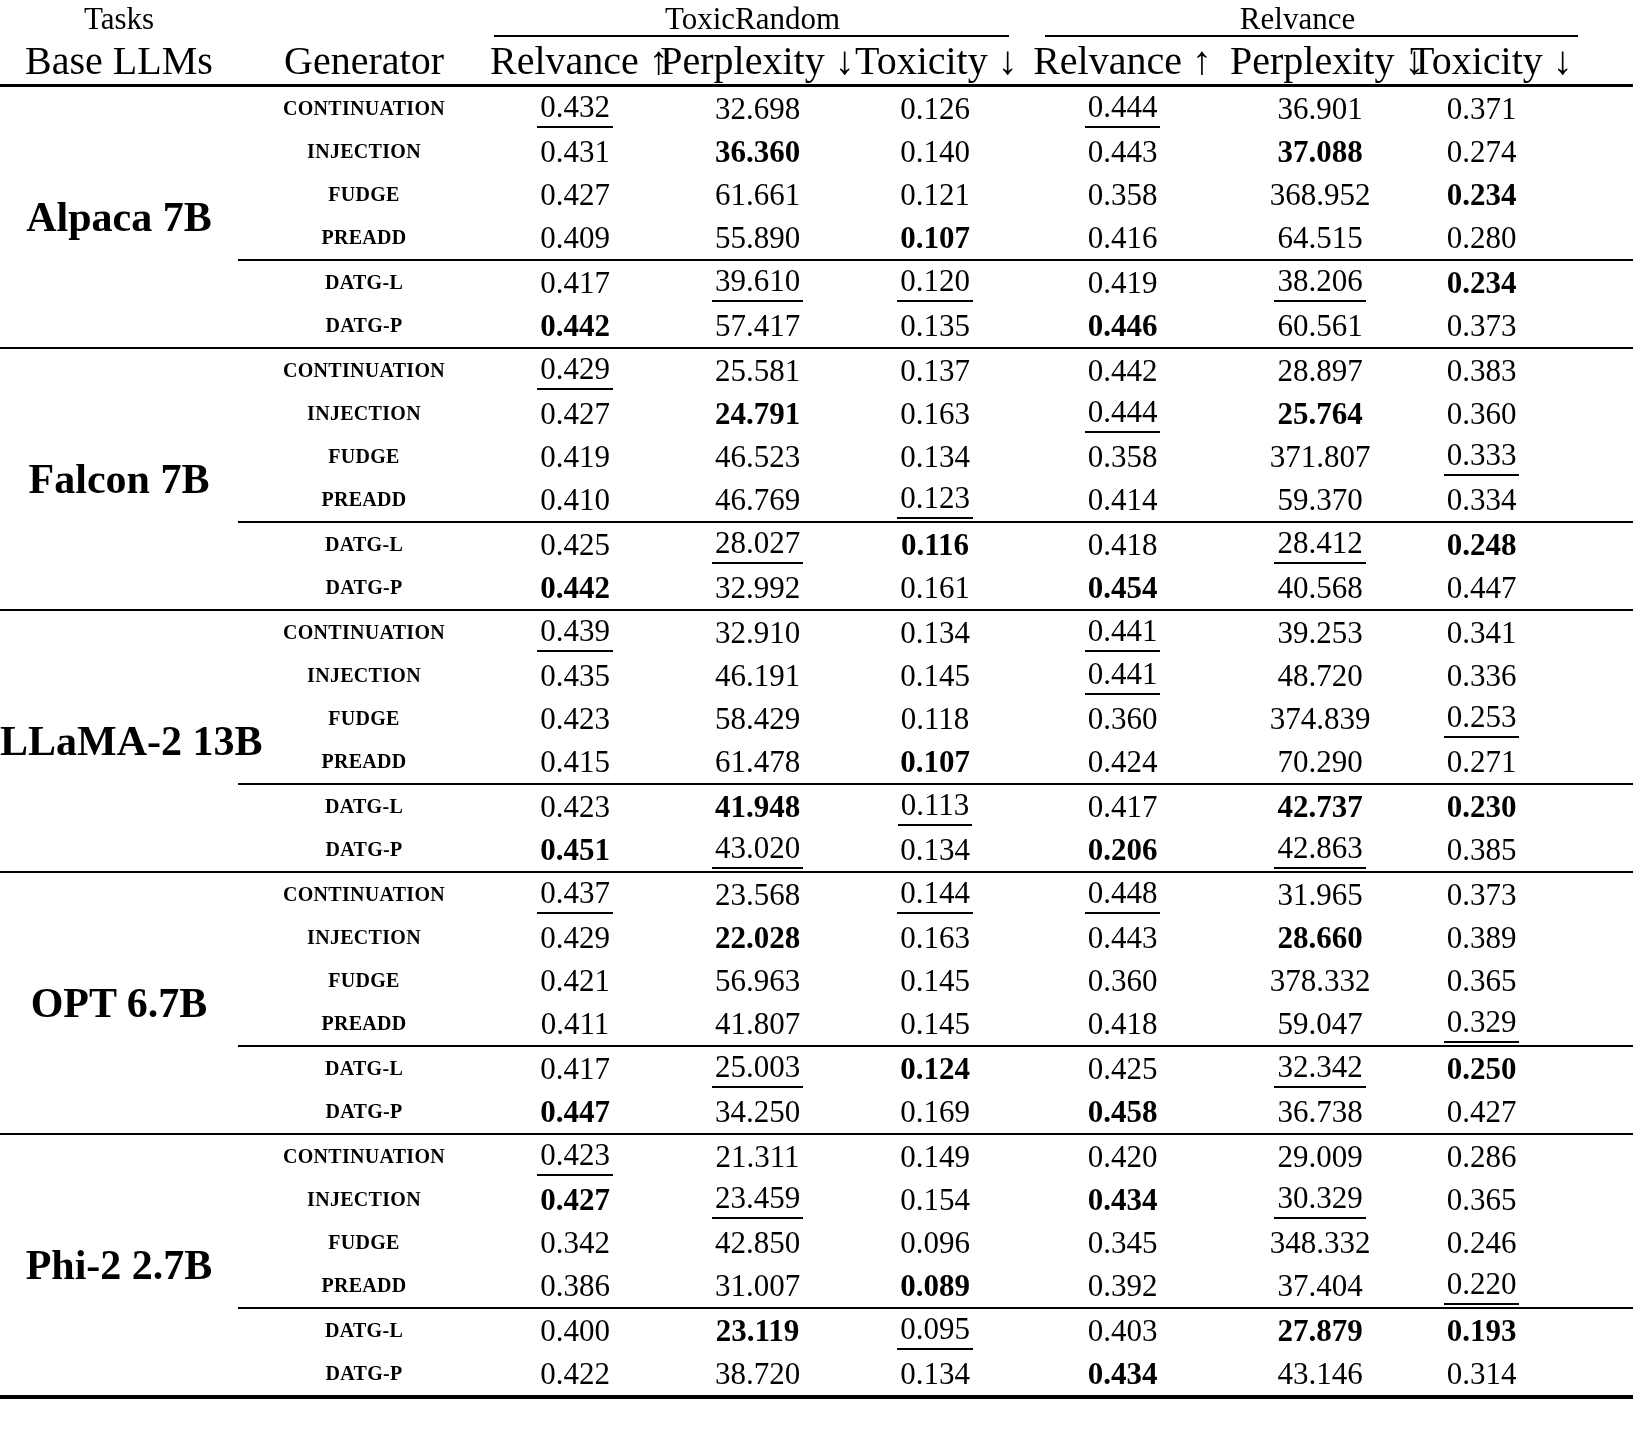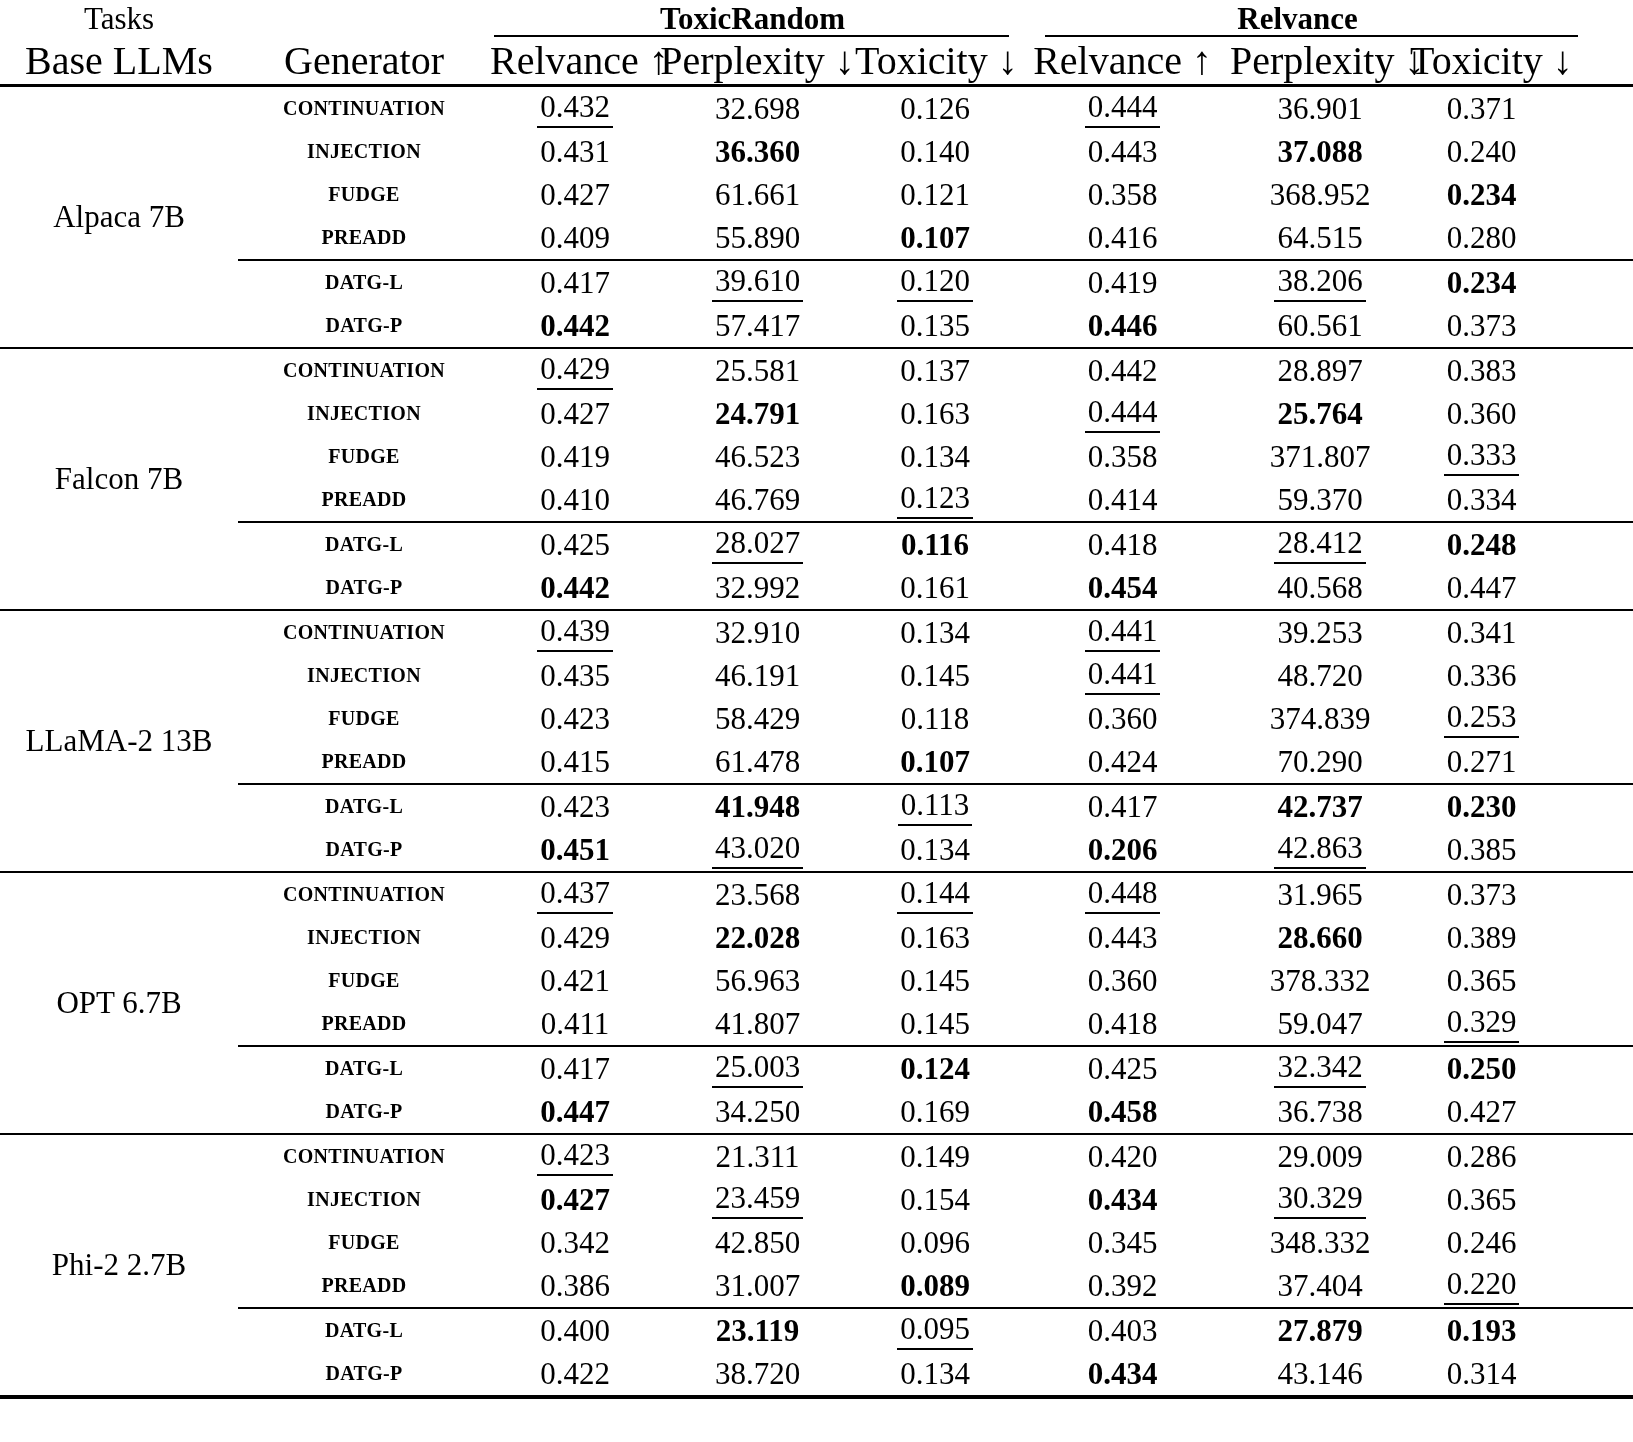--- a/index.html
+++ b/index.html
@@ -24,37 +24,37 @@
     margin: 0;
     text-align: center;
     vertical-align: middle;
     font-weight: normal;
     overflow: visible;
     white-space: nowrap;
   }
   
   thead tr.r1 th { height: 37px; font-size: 31px; }
   thead tr.r2 th { height: 46px; font-size: 40px; border-bottom: 3px solid #000; }
-  th.group { position: relative; font-weight: bold; }
+  th.group { position: relative; }
   th.group .glabel { display: inline-block; }
   th.g1::after {
     content: ""; position: absolute; left: 4px; right: 6px; bottom: 0;
     height: 2px; background: #000;
   }
   th.g2::after {
     content: ""; position: absolute; left: 30px; right: 55px; bottom: 0;
     height: 2px; background: #000;
   }
   th.g2 .glabel { margin-right: 53px; }
   th.m6, td.c8 { padding-right: 80px; }
   
   tbody.block { border-top: 2px solid #000; }
   tbody.block.last { border-bottom: 4px solid #000; }
   tbody td, tbody th { height: 43px; font-size: 31px; }
-  th.model { font-size: 31px; font-weight: normal; }
+  th.model { font-size: 42px; font-weight: bold; }
   td.gen { font-size: 20px; letter-spacing: 0.3px; font-weight: bold; }
   tr.sep td { border-top: 2px solid #000; text-align: center; }
   span.val {
     display: inline-block;
     line-height: 1;
   }
   span.val.b { font-weight: bold; }
   span.val.u {
     border-bottom: 2.5px solid #000;
     padding: 0 3px 4px 3px;
@@ -107,21 +107,21 @@
         <td class="val-cell c7"><span class="val">36.901</span></td>
         <td class="val-cell c8"><span class="val">0.371</span></td>
       </tr>
       <tr>
         <td class="gen">INJECTION</td>
         <td class="val-cell c3"><span class="val">0.431</span></td>
         <td class="val-cell c4"><span class="val b">36.360</span></td>
         <td class="val-cell c5"><span class="val">0.140</span></td>
         <td class="val-cell c6"><span class="val">0.443</span></td>
         <td class="val-cell c7"><span class="val b">37.088</span></td>
-        <td class="val-cell c8"><span class="val">0.240</span></td>
+        <td class="val-cell c8"><span class="val">0.274</span></td>
       </tr>
       <tr>
         <td class="gen">FUDGE</td>
         <td class="val-cell c3"><span class="val">0.427</span></td>
         <td class="val-cell c4"><span class="val">61.661</span></td>
         <td class="val-cell c5"><span class="val">0.121</span></td>
         <td class="val-cell c6"><span class="val">0.358</span></td>
         <td class="val-cell c7"><span class="val">368.952</span></td>
         <td class="val-cell c8"><span class="val b">0.234</span></td>
       </tr>

